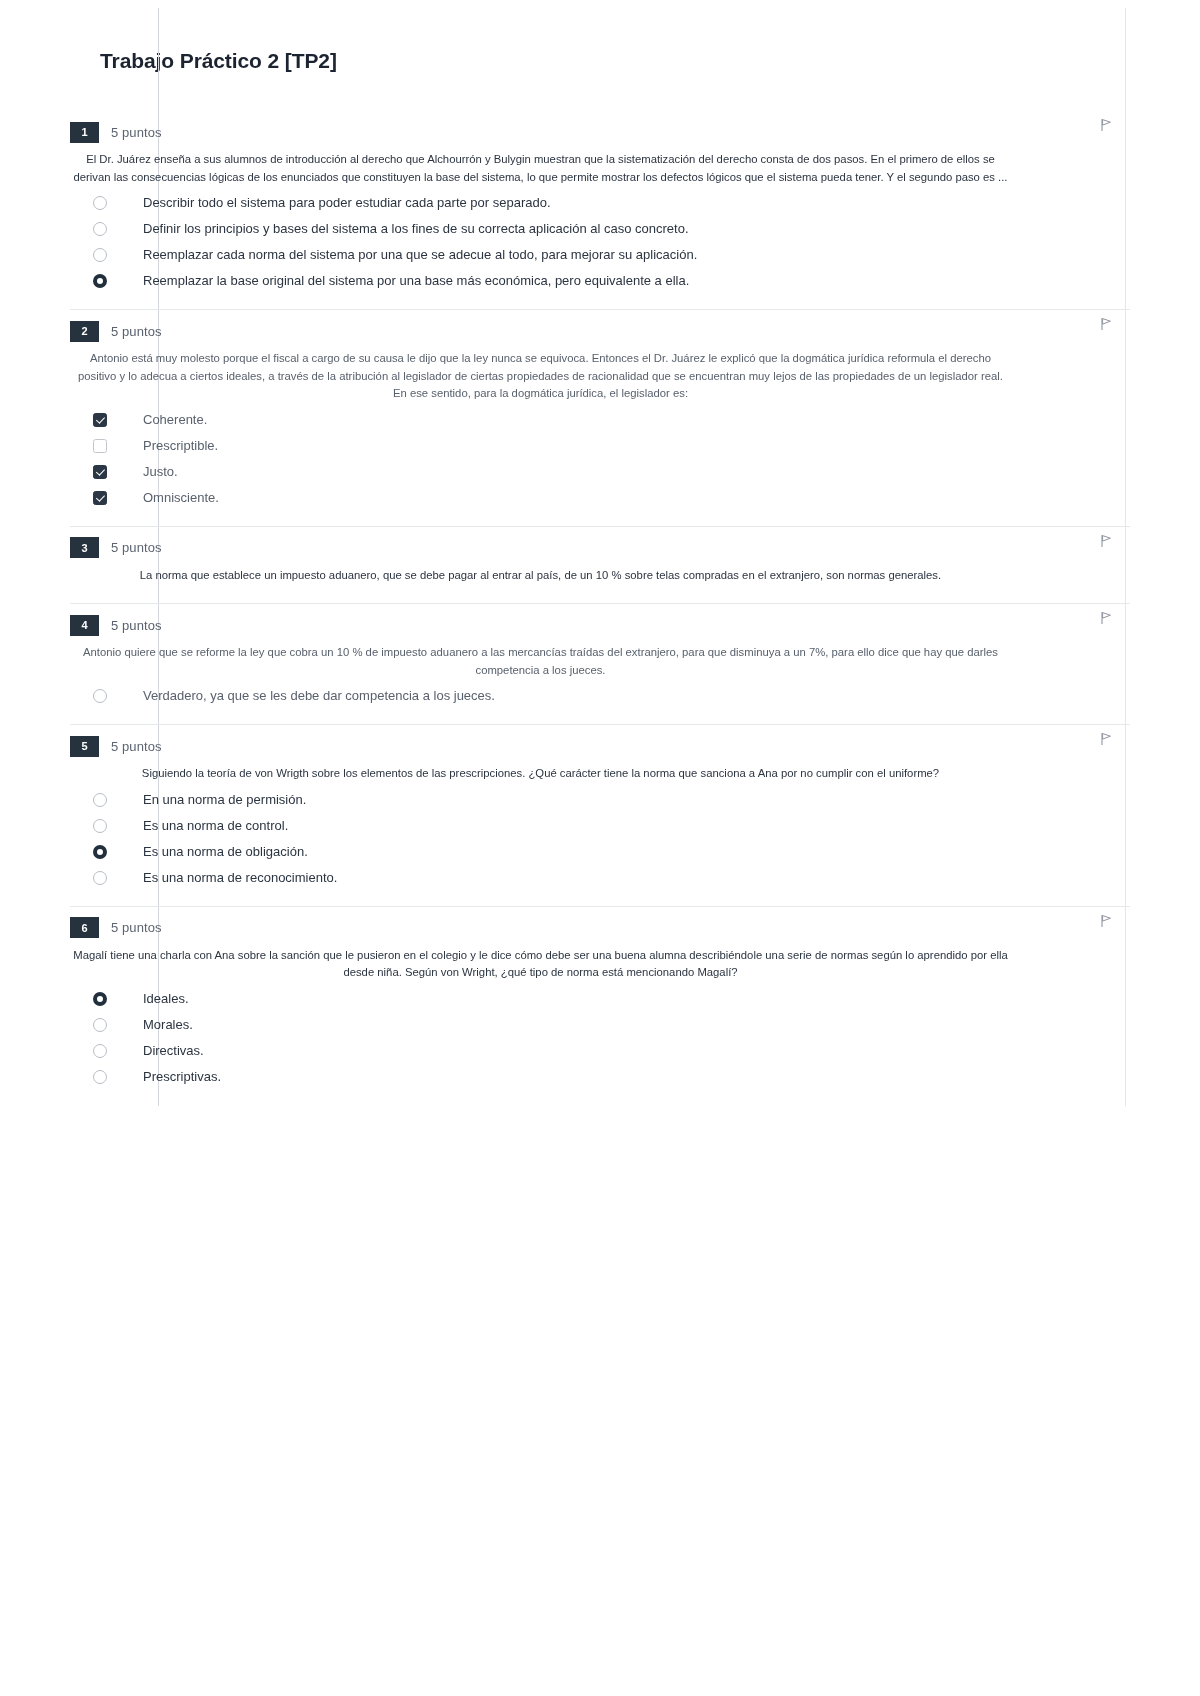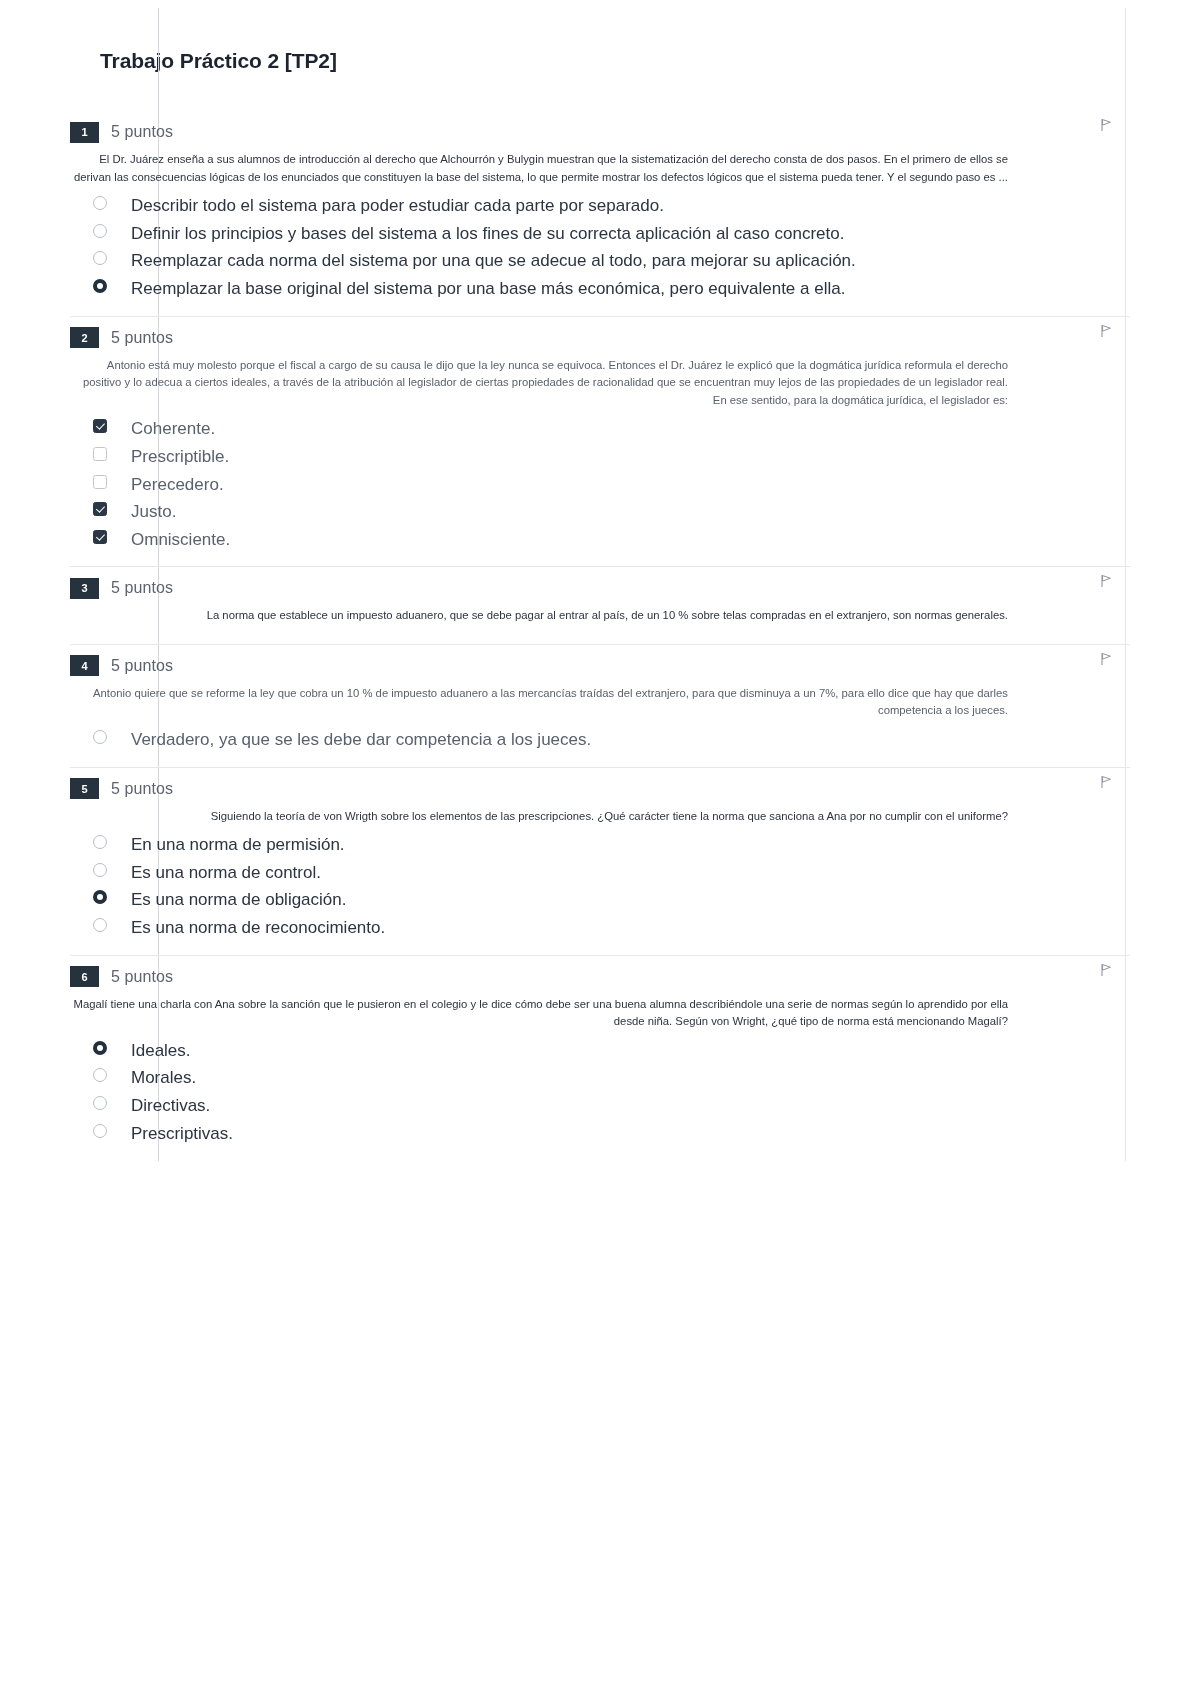--- a/index.html
+++ b/index.html
@@ -86,42 +86,42 @@
     color: #ffffff;
     font-size: 11px;
     font-weight: 700;
     display: flex;
     align-items: center;
     justify-content: center;
     flex: 0 0 auto;
     box-sizing: border-box;
   }
   .q-points {
-    font-size: 16px;
+    font-size: 13px;
     color: #5d6470;
     margin-left: 12px;
     letter-spacing: 0.1px;
     white-space: nowrap;
   }
   .q-flag {
     position: absolute;
     right: 16px;
     top: 6px;
     width: 16px;
     height: 16px;
     opacity: 0.75;
   }
 
   .q-text {
     font-size: 11.3px;
     line-height: 1.55;
     color: #2b3441;
     margin: 8px 0 6px 3px;
     max-width: 935px;
-    text-align: right;
+    text-align: center;
   }
 
   .options {
     margin: 4px 0 0 3px;
   }
   .option {
     display: flex;
     align-items: flex-start;
     min-height: 24px;
     padding: 1px 0;
@@ -160,24 +160,24 @@
     position: absolute;
     left: 4px;
     top: 1px;
     width: 3.5px;
     height: 7px;
     border: solid #ffffff;
     border-width: 0 1.7px 1.7px 0;
     transform: rotate(43deg);
   }
   .opt-label {
-    font-size: 17px;
+    font-size: 13px;
     line-height: 1.45;
     color: #2b3441;
-    margin-left: 24px;
+    margin-left: 36px;
     padding-top: 1px;
   }
 
   
   .faded .q-text, .faded .opt-label, .faded .q-points {
     color: #59616d;
   }
 </style>
 </head>
 <body>
@@ -233,24 +233,20 @@
           <div class="options">
             <div class="option">
               <span class="opt-mark checkbox checked"></span>
               <span class="opt-label">Coherente.</span>
             </div>
             <div class="option">
               <span class="opt-mark checkbox"></span>
               <span class="opt-label">Prescriptible.</span>
             </div>
             <div class="option">
-              <span class="opt-mark checkbox"></span>
-              <span class="opt-label">Perecedero.</span>
-            </div>
-            <div class="option">
               <span class="opt-mark checkbox checked"></span>
               <span class="opt-label">Justo.</span>
             </div>
             <div class="option">
               <span class="opt-mark checkbox checked"></span>
               <span class="opt-label">Omnisciente.</span>
             </div>
           </div>
           <div class="q-divider"></div>
         </div>

